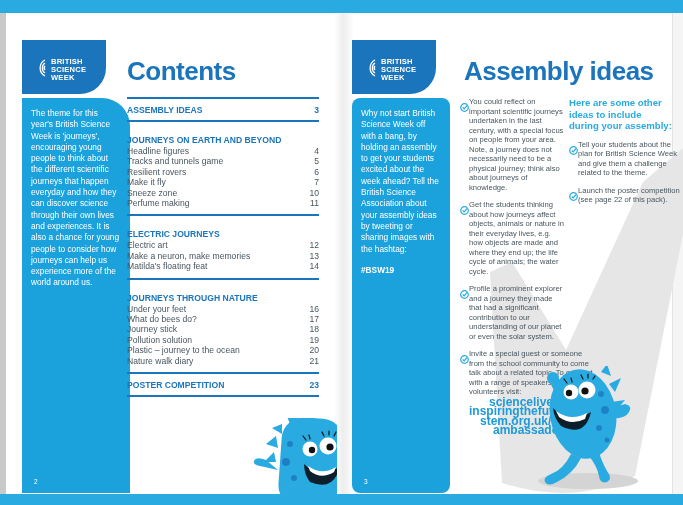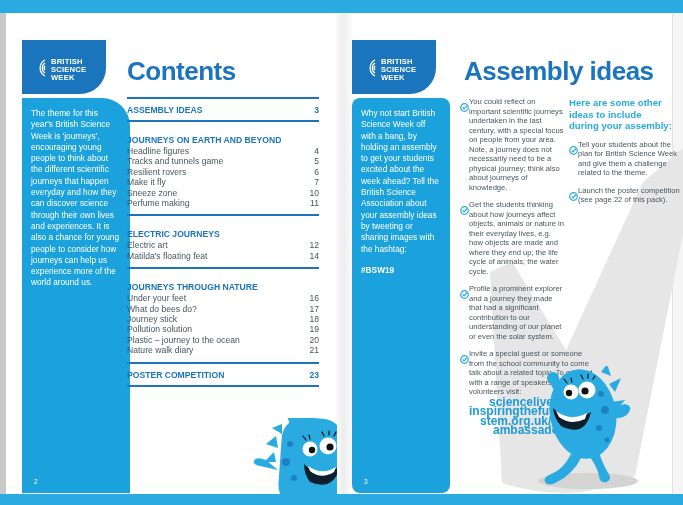--- a/index.html
+++ b/index.html
@@ -131,20 +131,24 @@
           <span class="toc-page">11</span>
         </div>
     </div>
     <div class="toc-rule"></div>
 
     <div class="toc-section">
       <div class="toc-heading">ELECTRIC JOURNEYS</div>
       <div class="toc-row">
           <span class="toc-label">Electric art</span>
           <span class="toc-page">12</span>
+        </div>
+      <div class="toc-row">
+          <span class="toc-label">Make a neuron, make memories</span>
+          <span class="toc-page">13</span>
         </div>
       <div class="toc-row">
           <span class="toc-label">Matilda's floating feat</span>
           <span class="toc-page">14</span>
         </div>
     </div>
     <div class="toc-rule"></div>
 
     <div class="toc-section">
       <div class="toc-heading">JOURNEYS THROUGH NATURE</div>

